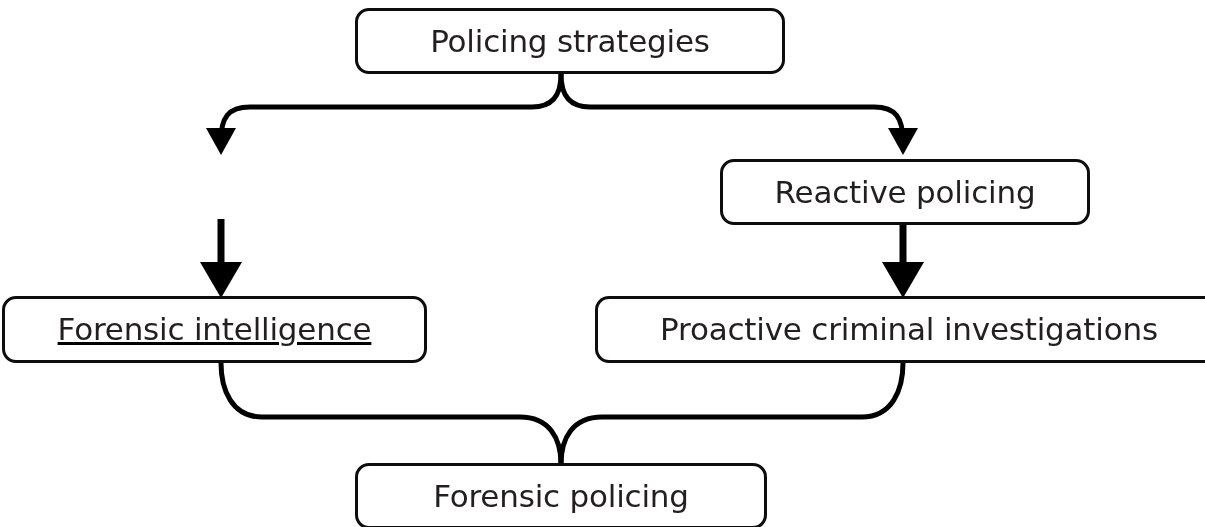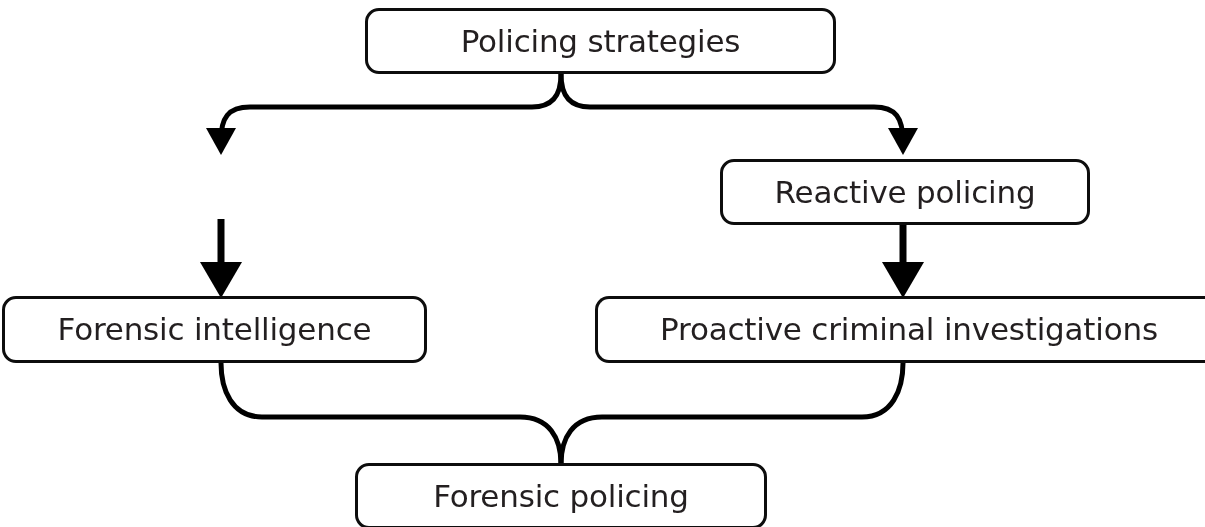--- a/index.html
+++ b/index.html
@@ -40,30 +40,30 @@
     font-family: "DejaVu Sans", sans-serif;
     font-size: 31px;
     font-weight: 400;
     color: #231f20;
     letter-spacing: -0.2px;
     white-space: nowrap;
     line-height: 1;
   }
   
   #node-policing-strategies {
-    left: 355px; top: 8px; width: 471px; height: 66px; margin-left: 10px;
+    left: 355px; top: 8px; width: 430px; height: 66px;
   }
   #node-proactive-policing {
     left: 20px; top: 153px; width: 402px; height: 66px;
   }
   #node-reactive-policing {
     left: 720px; top: 153px; width: 370px; height: 66px; margin-top: 6px;
   }
   #node-forensic-intelligence {
-    left: 2px; top: 296px; width: 425px; height: 67px;
+    left: 2px; top: 296px; width: 425px; height: 67px; text-decoration: underline;
   }
   #node-forensic-criminal-investigations {
     left: 595px; top: 296px; width: 625px; height: 67px;
     border-right: none;
     border-top-right-radius: 0;
     border-bottom-right-radius: 0;
   }
   #node-forensic-science {
     left: 355px; top: 463px; width: 412px; height: 66px;
   }

